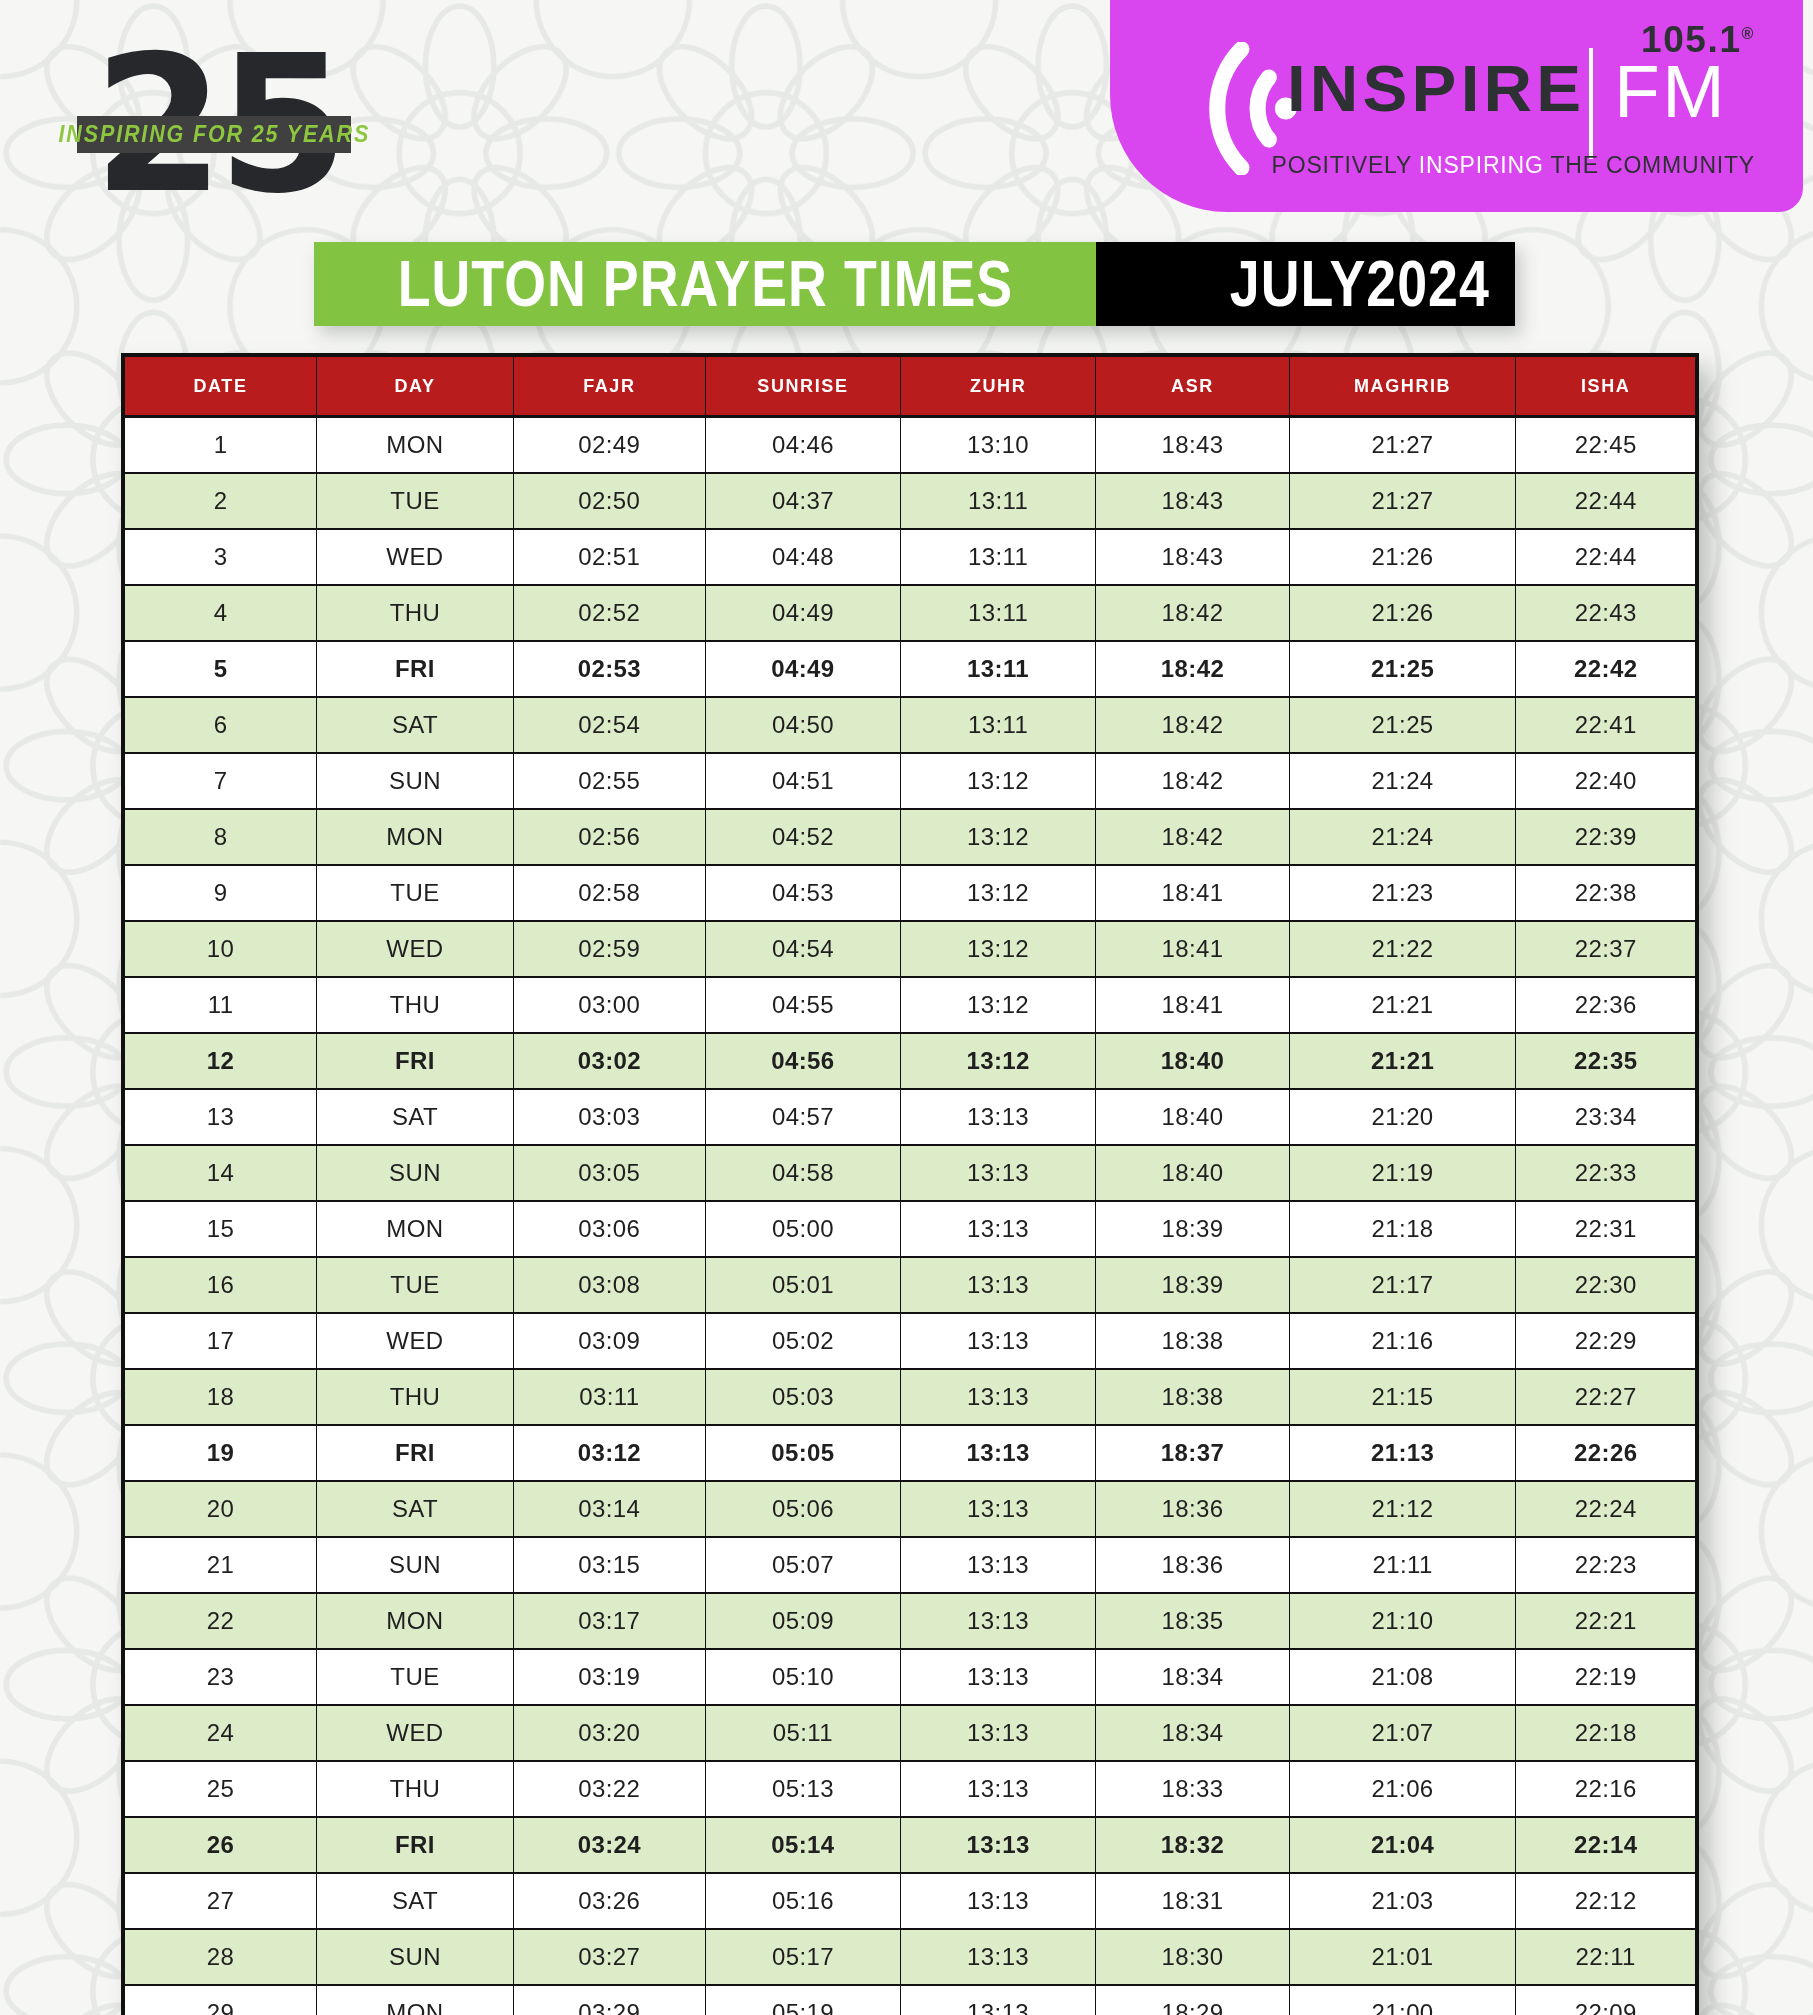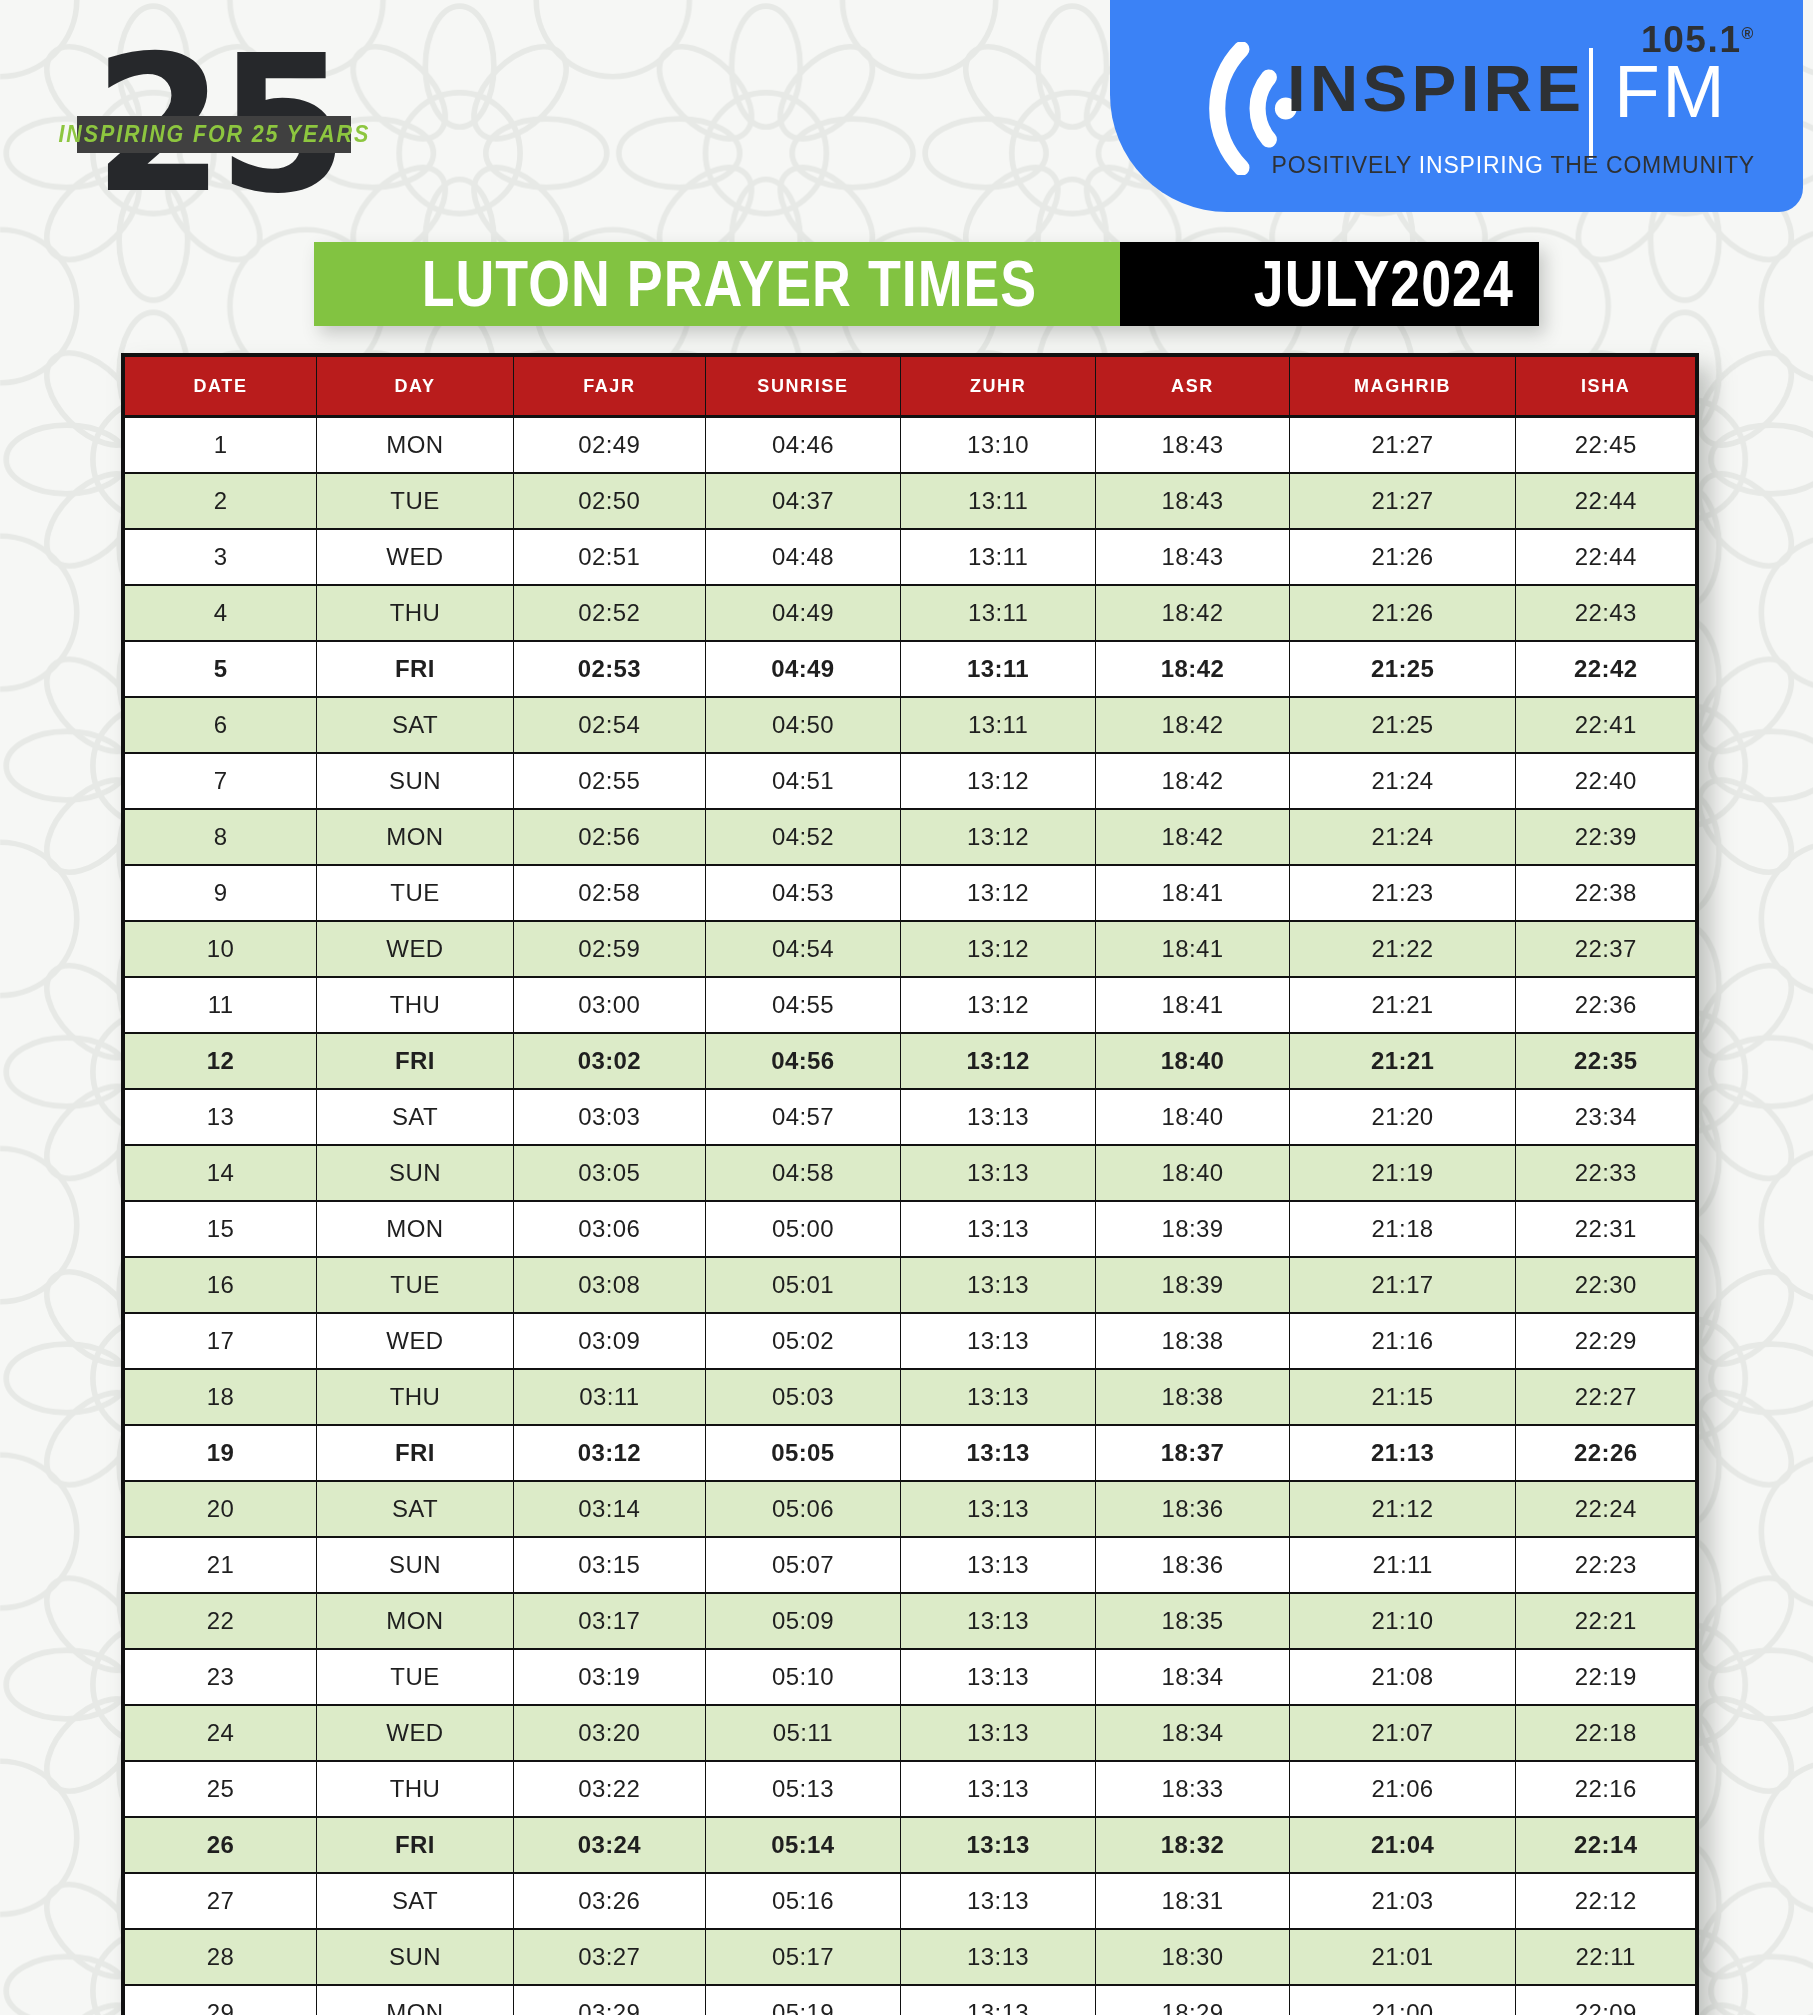--- a/index.html
+++ b/index.html
@@ -21,21 +21,21 @@
     background:#404040;display:flex;align-items:center;justify-content:center;font-style:italic;
   }
   .logo25-tagline{
     font-size:23.4px;font-weight:700;letter-spacing:2px;color:#8dc63f;white-space:nowrap;
     transform:scaleX(0.92);
   }
 
   
   .station-logo{
     position:absolute;left:1110px;top:0;width:693px;height:212px;
-    background:#3b82f6;border-radius:0 0 24px 117px;
+    background:#d946ef;border-radius:0 0 24px 117px;
   }
   .wave-icon{position:absolute;left:91px;top:42px;}
   .station-freq{
     position:absolute;right:48px;top:19.3px;
     font-size:37px;font-weight:700;color:#2e3134;letter-spacing:1.6px;
   }
   .station-freq sup{font-size:16px;vertical-align:super;}
   .station-name{
     position:absolute;left:177px;top:52px;
     font-size:64px;font-weight:700;letter-spacing:4px;color:#2e3134;
@@ -49,21 +49,21 @@
   .station-tagline{
     position:absolute;right:48px;top:152px;white-space:nowrap;
     font-size:23px;font-weight:400;letter-spacing:0.8px;
   }
   .tag-dark{color:#2e3134;}
   .tag-light{color:#ffffff;}
 
   
   .banner{position:absolute;left:314px;top:242px;height:84px;display:flex;
     box-shadow:6.4px 8px 16px rgba(60,65,60,0.25);}
-  .banner-left{width:782px;background:#82c341;display:flex;align-items:center;justify-content:center;padding-left:24px;}
+  .banner-left{width:782px;background:#82c341;display:flex;align-items:center;justify-content:center;}
   .banner-right{width:419px;background:#000000;display:flex;align-items:center;justify-content:flex-end;}
   .banner-title,.banner-month{
     font-size:64px;font-weight:700;color:#ffffff;letter-spacing:1.2px;white-space:nowrap;
     transform:scaleX(0.84);
   }
 
   
   .prayer-table{
     position:absolute;left:121px;top:353px;width:1578px;
     border-collapse:collapse;background:#ffffff;table-layout:fixed;

